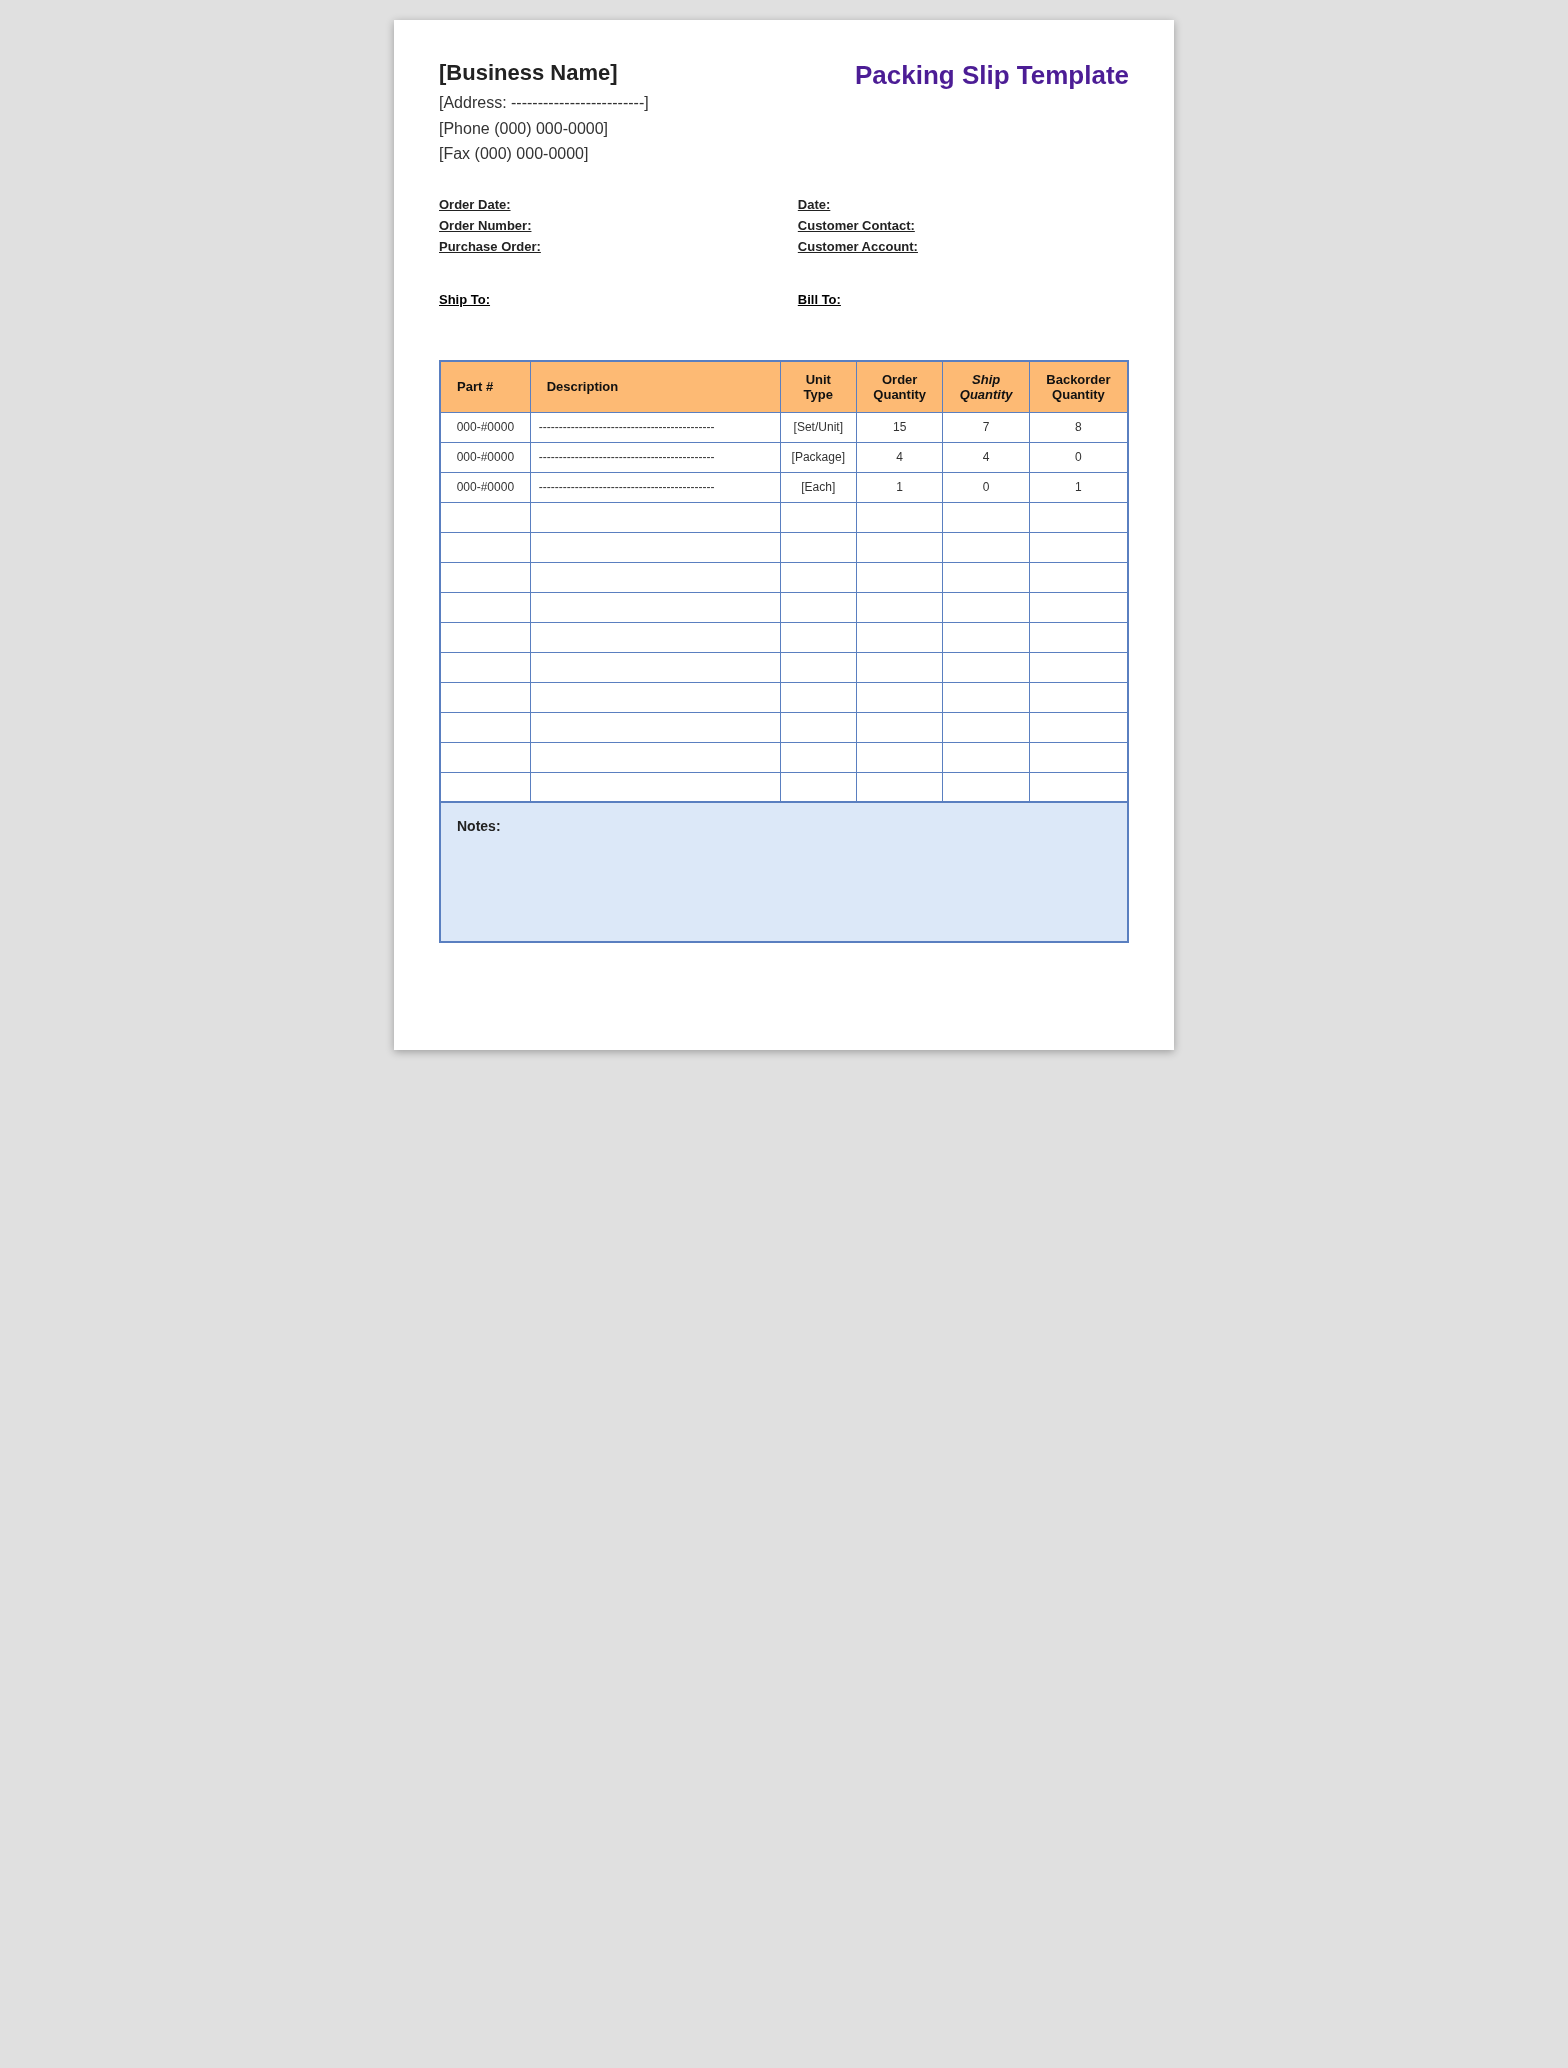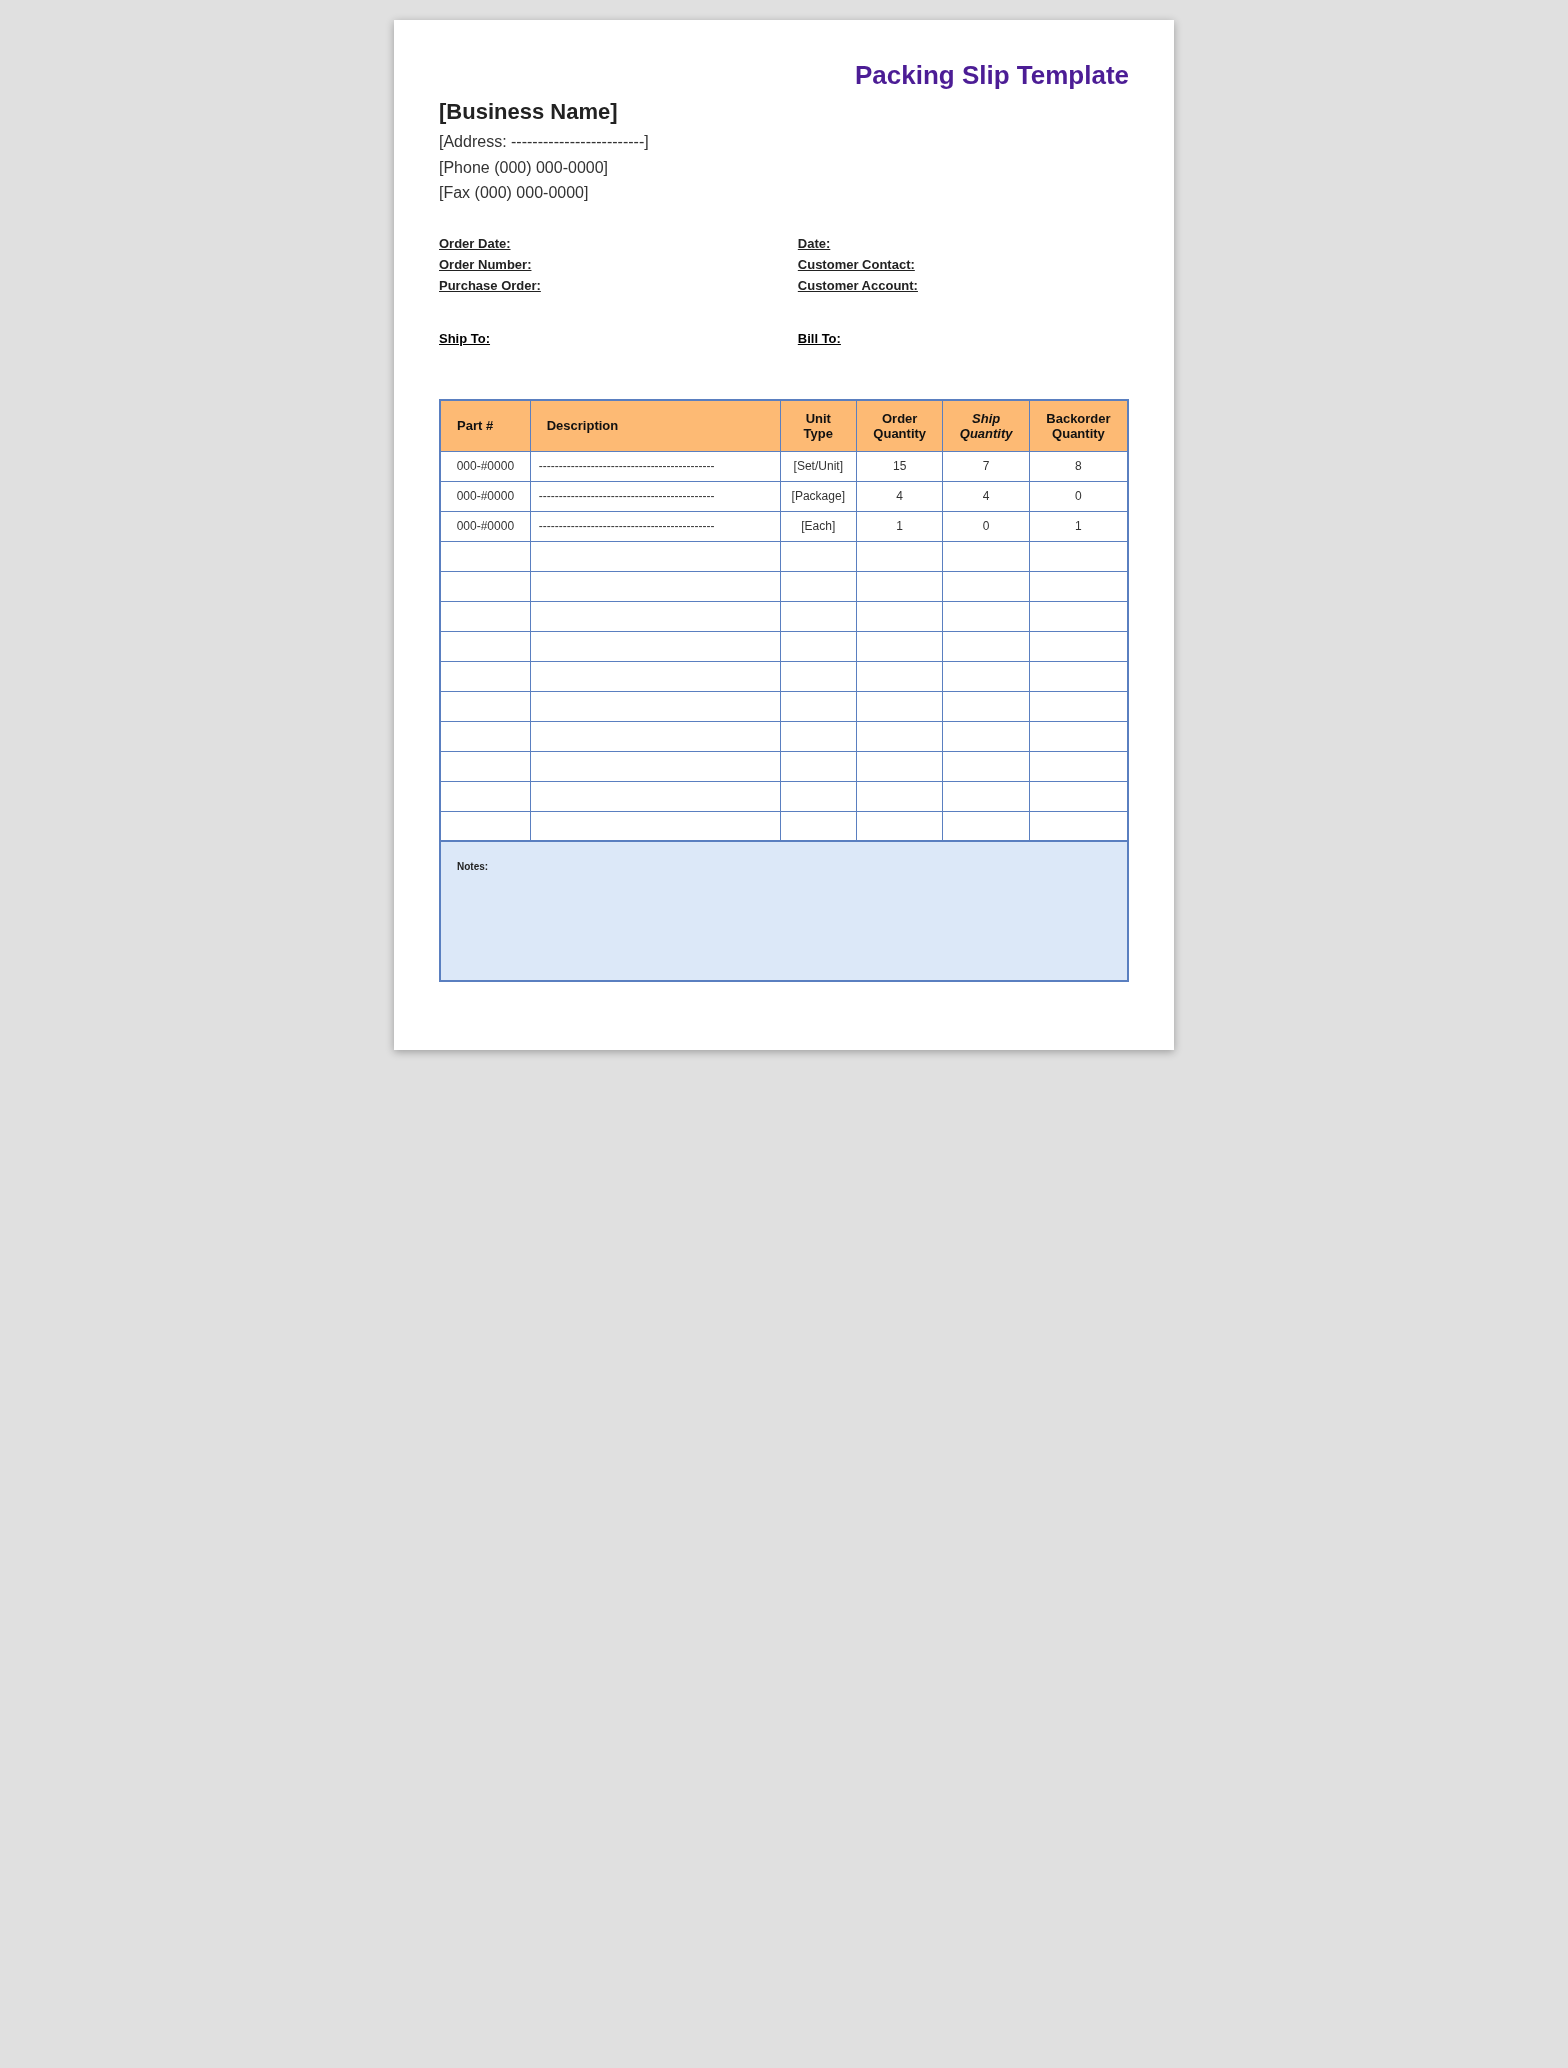--- a/index.html
+++ b/index.html
@@ -35,21 +35,20 @@
 
     .business-info {
       font-size: 13px;
       color: #222;
     }
 
     .business-name {
       font-size: 22px;
       font-weight: bold;
       margin-bottom: 4px;
-      margin-top: 39px;
     }
 
     .business-detail {
       font-size: 16px;
       color: #333;
       line-height: 1.6;
     }
 
     .page-title {
       font-size: 26px;
@@ -142,21 +141,21 @@
 
     .notes-section {
       border: 2px solid #5a7fc0;
       border-top: none;
       background-color: #dce8f8;
       padding: 14px 16px;
       min-height: 140px;
     }
 
     .notes-label {
-      font-size: 10px;
+      font-size: 14px;
       font-weight: bold;
       color: #222;
     }
 
     .header-row {
       background-color: #7a9fd4;
     }
 
     .col-part { width: 13%; }
     .col-desc { width: 36%; }

